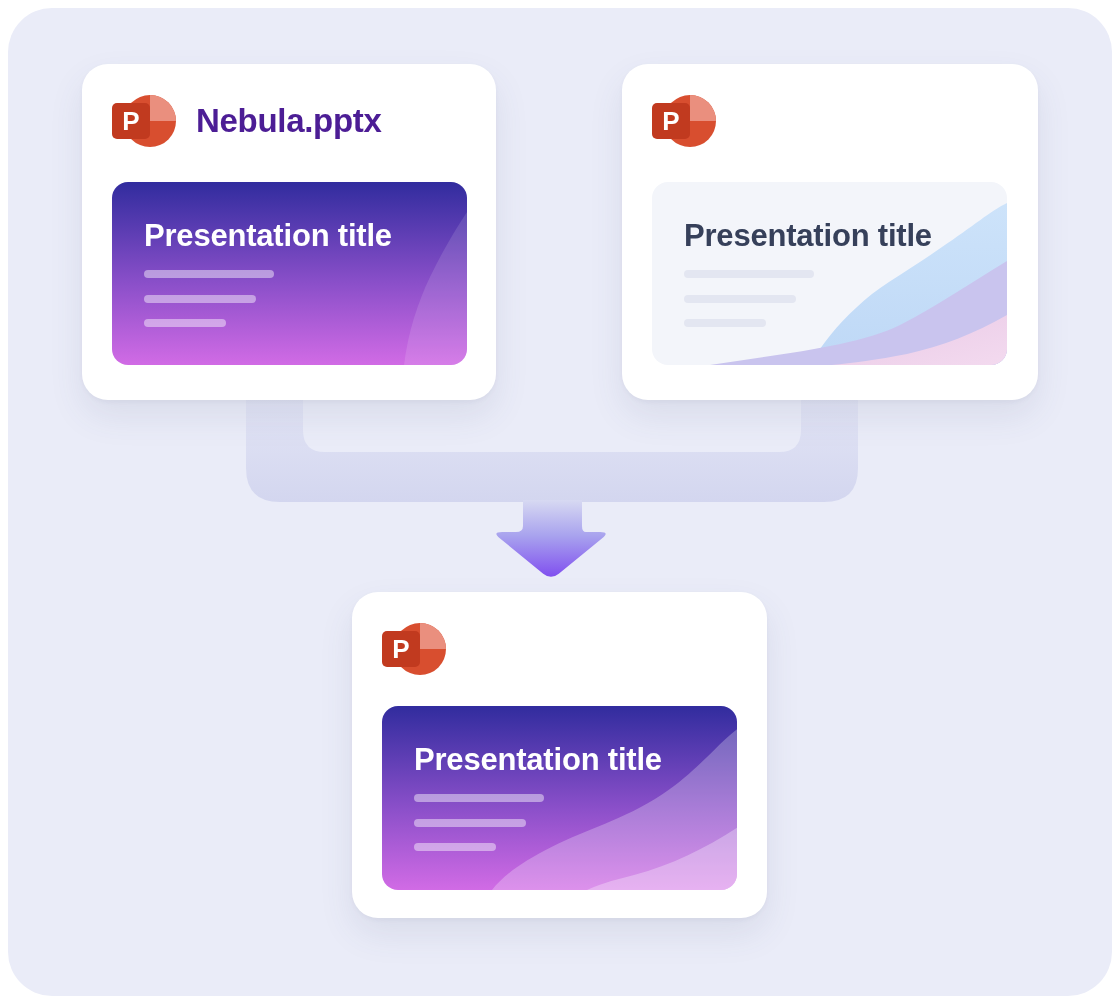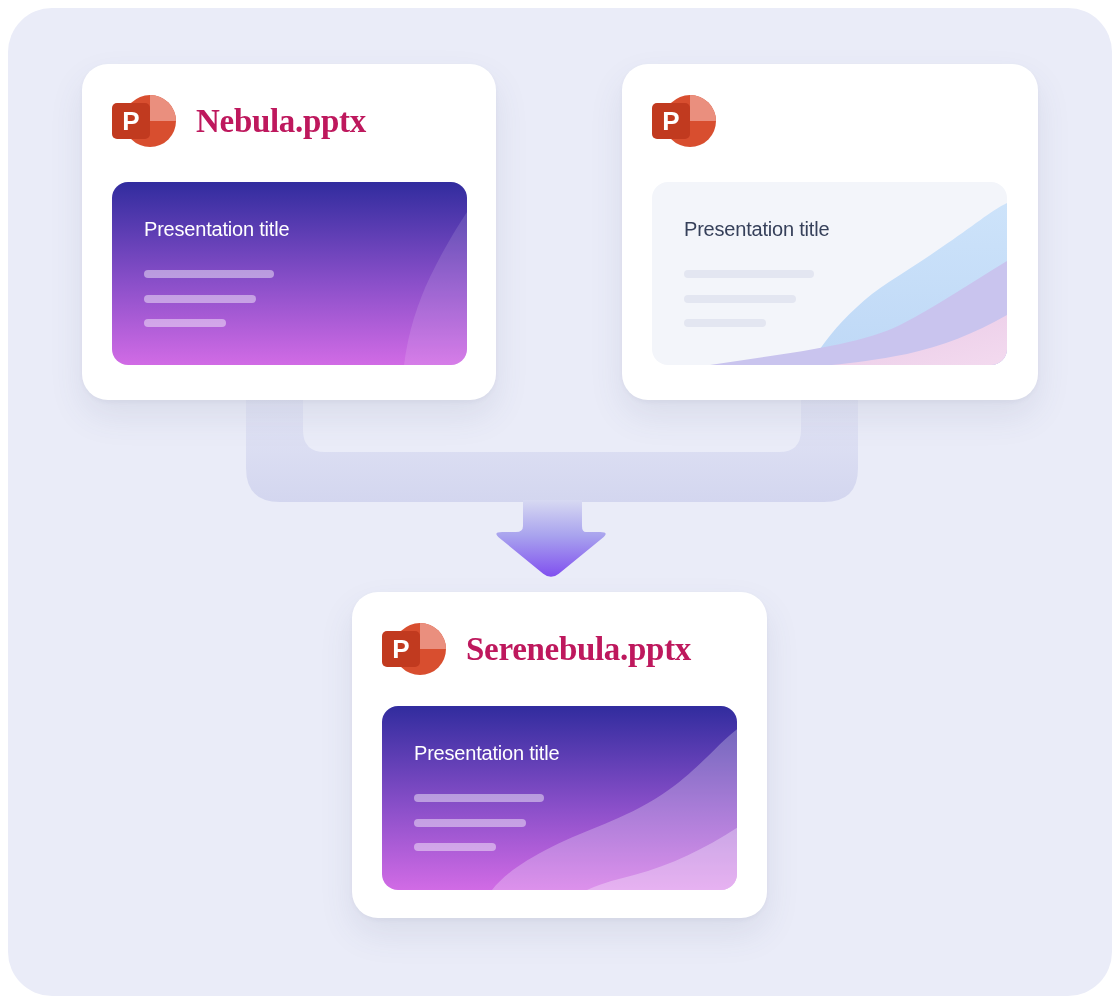--- a/index.html
+++ b/index.html
@@ -18,34 +18,33 @@
   }
   #card-nebula{left:82px;top:64px;width:414px;height:336px;}
   #card-serene{left:622px;top:64px;width:416px;height:336px;}
   #card-result{left:352px;top:592px;width:415px;height:326px;}
   .card-header{
     position:absolute;left:30px;top:28px;right:20px;
     display:flex;align-items:center;gap:20px;
   }
   .pp-icon{width:64px;height:58px;flex:0 0 auto;}
   .filename{
-    font-size:33px;font-weight:700;color:#be185d;letter-spacing:-.3px;
+    font-size:33px;font-weight:700;color:#4c1d95;letter-spacing:-.3px;
     white-space:nowrap;
-    font-family:Liberation Serif, serif;
   }
   .slide{
     position:absolute;left:30px;top:118px;width:355px;height:183px;
     border-radius:16px;overflow:hidden;
   }
   #card-result .slide{top:114px;height:184px;}
   .slide-purple{background:linear-gradient(180deg,#312C9E 0%,#8A4FC9 55%,#D16BE5 100%);}
   .slide-light{background:#F3F5FA;}
   .wave-svg{position:absolute;left:0;top:0;width:100%;height:100%;}
   .slide-title{
-    position:absolute;left:32px;top:36px;font-size:20px;font-weight:400;
+    position:absolute;left:32px;top:36px;font-size:31px;font-weight:700;
     color:#ffffff;letter-spacing:-.2px;white-space:nowrap;
   }
   .slide-light .slide-title{color:#36405A;}
   .bar{position:absolute;left:32px;height:8px;border-radius:4px;background:rgba(255,255,255,.45);}
   .slide-light .bar{background:#E3E6F1;}
   .b1{top:88px;width:130px;}
   .b2{top:113px;width:112px;}
   .b3{top:137px;width:82px;}
 </style>
 </head>
@@ -128,21 +127,20 @@
   </div>
 
   <div class="card" id="card-result">
     <div class="card-header">
       <svg class="pp-icon" viewBox="0 0 64 58">
         <circle cx="38" cy="29" r="26" fill="#D84E2F"></circle>
         <path d="M38,3 A26,26 0 0 1 64,29 L38,29 Z" fill="#EA8F7E"></path>
         <rect x="0" y="11" width="38" height="36" rx="5" fill="#C13A1F"></rect>
         <text x="19" y="38" text-anchor="middle" font-size="26" font-weight="bold" font-family="Liberation Sans, sans-serif" fill="#ffffff">P</text>
       </svg>
-      <div class="filename">Serenebula.pptx</div>
     </div>
     <div class="slide slide-purple">
       <svg class="wave-svg" viewBox="0 0 355 183" preserveAspectRatio="none" aria-hidden="true">
         <path d="M355,23 C335,38 315,65 280,88 C240,114 205,122 170,140 C140,155 122,168 110,183 L355,183 Z" fill="rgba(255,255,255,0.26)"></path>
         <path d="M355,121 C322,142 290,158 252,168 C228,174 215,178 205,183 L355,183 Z" fill="rgba(255,255,255,0.30)"></path>
       </svg>
       <div class="slide-title">Presentation title</div>
       <div class="bar b1"></div>
       <div class="bar b2"></div>
       <div class="bar b3"></div>

